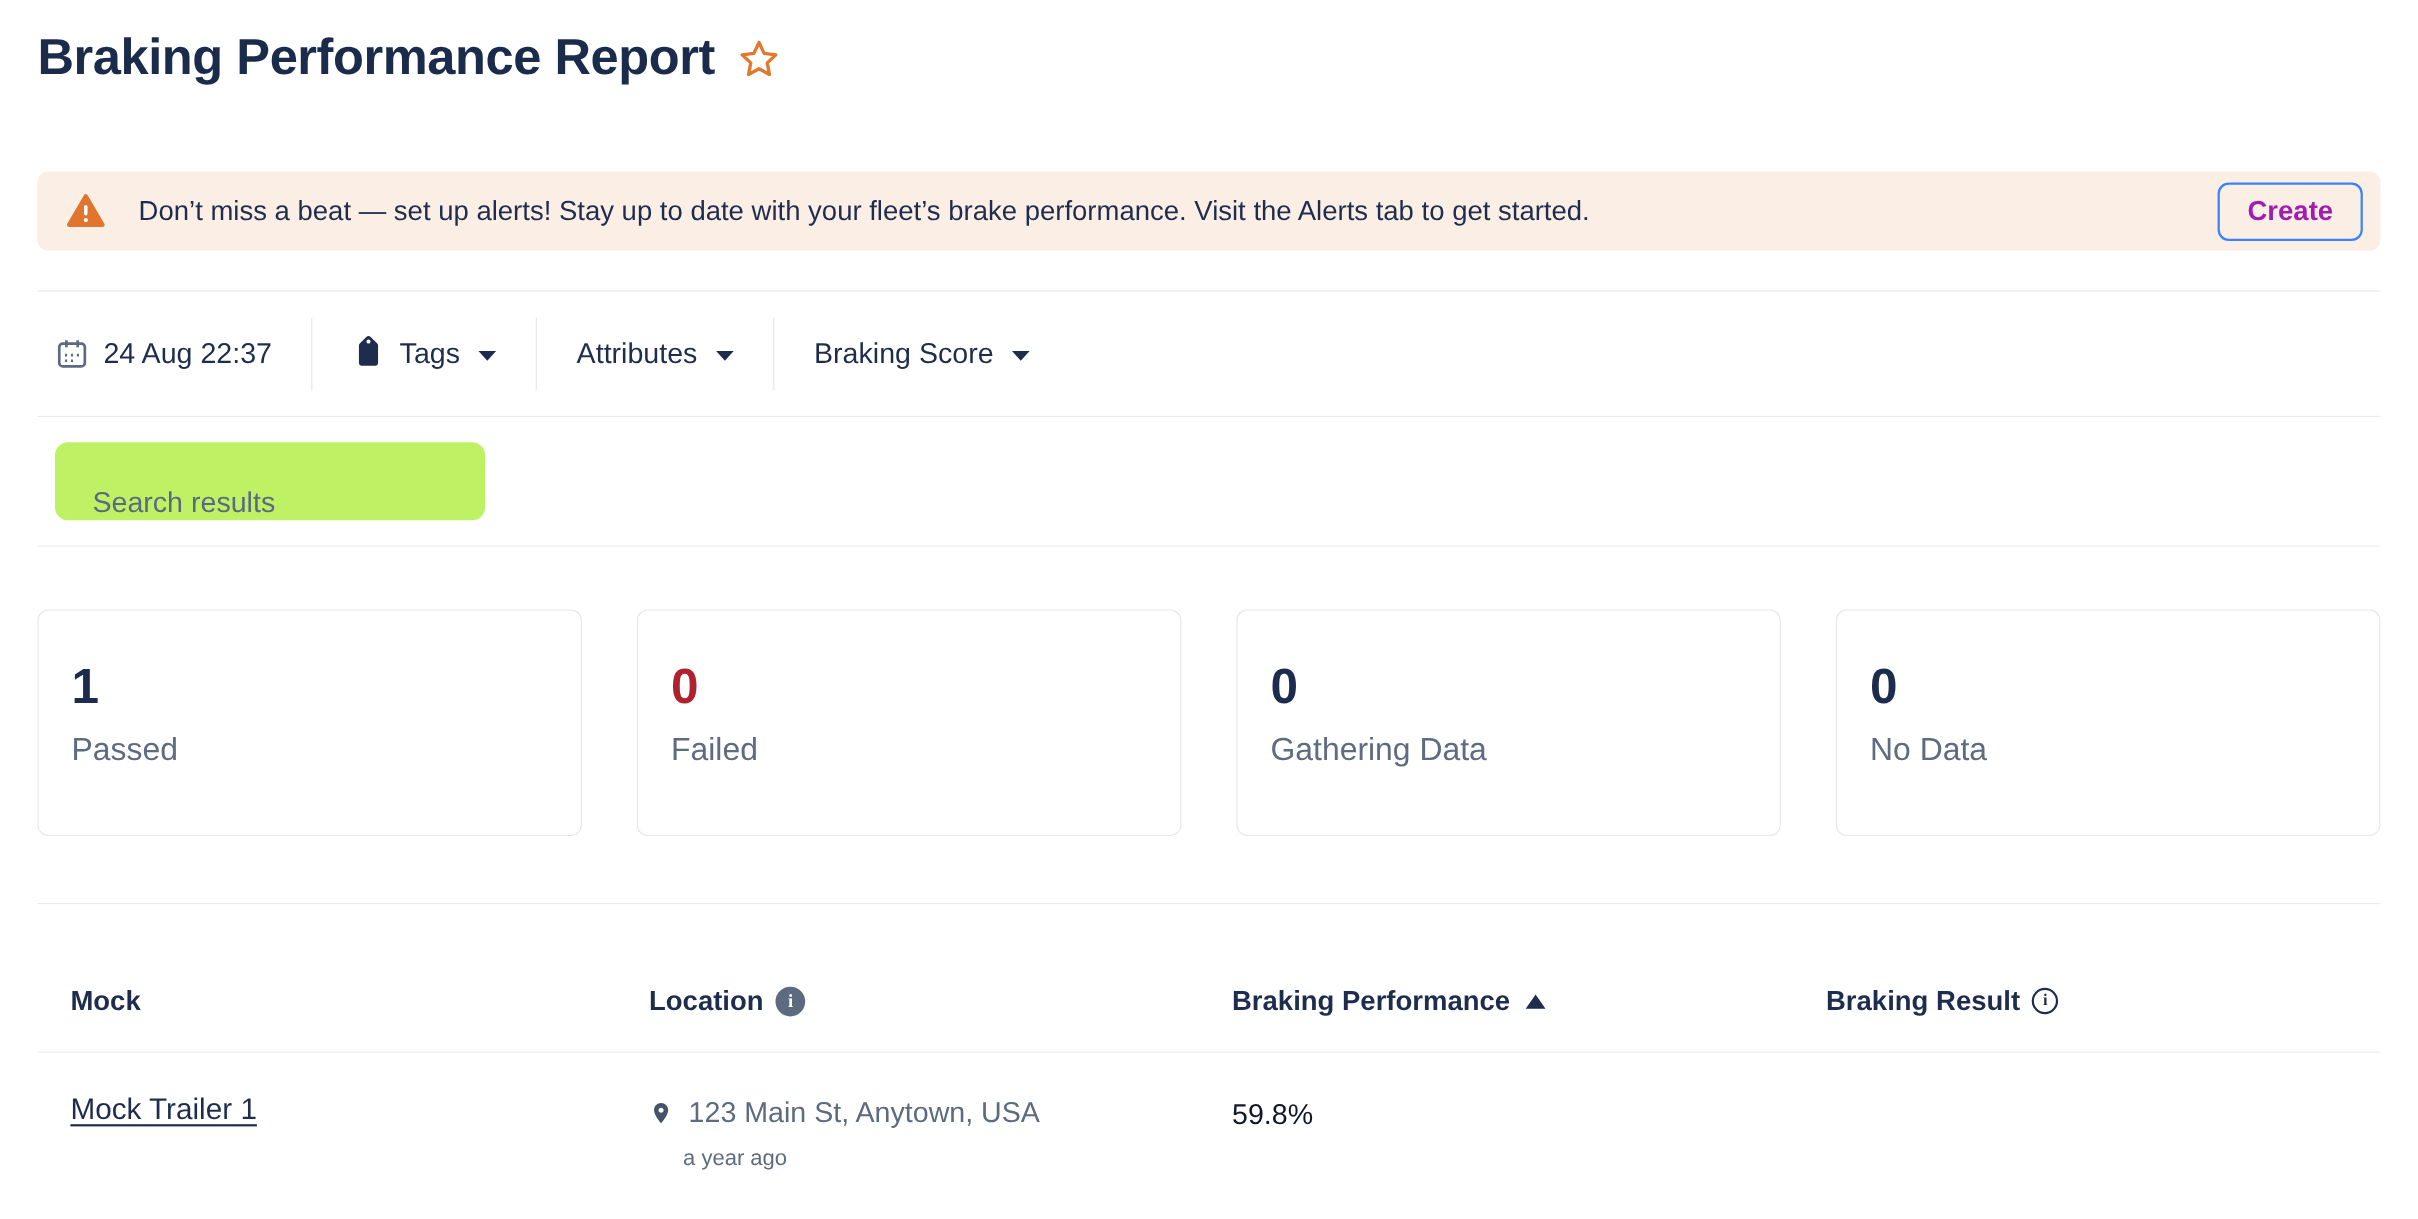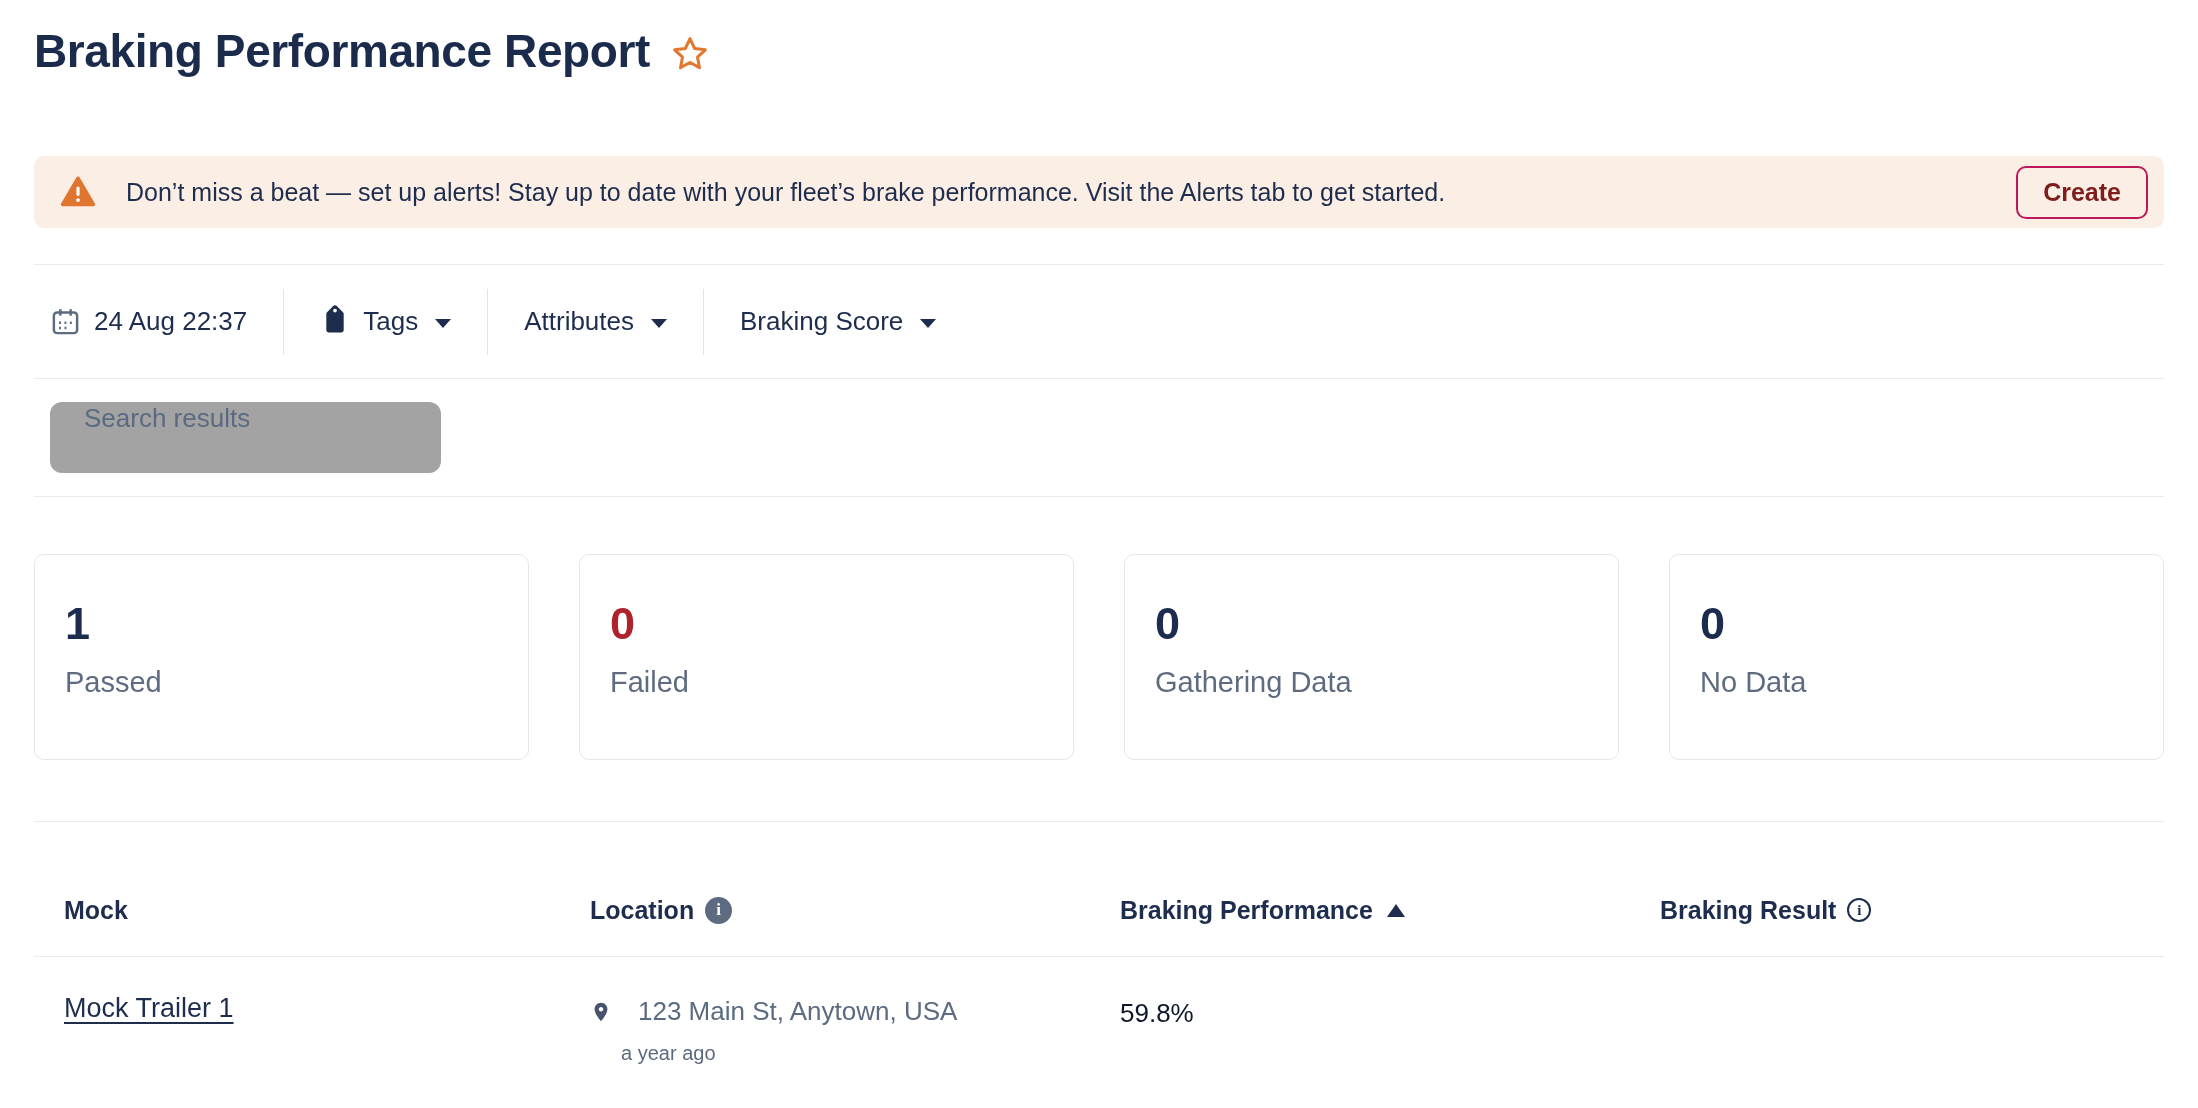--- a/index.html
+++ b/index.html
@@ -17,42 +17,42 @@
   .page-title { margin: 0; font-size: 46px; font-weight: 700; color: #1b2b4b; letter-spacing: -0.4px; }
   .star-btn { background: none; border: none; padding: 0; cursor: pointer; display: flex; align-items: center; margin-top: 6px; }
 
   
   .alert-banner {
     margin-top: 78px; height: 72px; background: #fbeee4; border-radius: 10px;
     display: flex; align-items: center; gap: 30px; padding: 0 16px 0 26px;
   }
   .alert-message { margin: 0; font-size: 25px; color: #1e2d4d; }
   .create-btn {
-    margin-left: auto; background: transparent; color: #7f1d1d;
+    margin-left: auto; background: transparent; color: #a21caf;
     font-family: "Liberation Sans", sans-serif; font-weight: 700; font-size: 25px;
-    border: 2px solid #be185d; border-radius: 10px; padding: 10px 25px; cursor: pointer;
+    border: 2px solid #3b82f6; border-radius: 10px; padding: 10px 25px; cursor: pointer;
   }
 
   
   hr { border: none; border-top: 1px solid #e7eaee; margin: 0; }
   hr.after-banner { margin-top: 36px; }
   hr.after-cards  { margin-top: 61px; }
 
   
   .filter-bar { height: 113px; display: flex; align-items: center; }
   .filter-item { display: flex; align-items: center; gap: 13px; padding: 0 36px; font-size: 26px; color: #1e2d4d; cursor: pointer; }
   .filter-item.first { padding-left: 16px; text-align: center; }
   .vdiv { width: 1px; height: 66px; background: #e2e6ea; }
   .caret { width: 0; height: 0; border-left: 8px solid transparent; border-right: 8px solid transparent; border-top: 9px solid #1e2d4d; margin-left: 4px; margin-top: 3px; }
 
   
   .search-row { padding: 23px 0 23px 16px; }
   .search-box {
-    width: 391px; height: 71px; background: #a3a3a3; border-radius: 12px;
-    display: flex; align-items: flex-start; gap: 12px; padding: 0 20px;
+    width: 391px; height: 71px; background: #bef264; border-radius: 12px;
+    display: flex; align-items: flex-end; gap: 12px; padding: 0 20px;
   }
   .search-box input {
     border: none; background: transparent; outline: none; flex: 1;
     font-family: "Liberation Sans", sans-serif; font-size: 26px; color: #3c4a63;
   }
   .search-box input::placeholder { color: #5b6a82; opacity: 1; }
 
   
   .stats { margin-top: 57px; display: grid; grid-template-columns: repeat(4, 1fr); gap: 50px; }
   .stat-card {
@@ -75,21 +75,21 @@
   }
   .info-outline {
     width: 24px; height: 24px; border-radius: 50%; border: 2px solid #1e2d4d; color: #1e2d4d;
     display: inline-flex; align-items: center; justify-content: center;
     font-size: 15px; font-weight: 700; font-family: "Liberation Serif", serif;
   }
   .sort-asc { width: 0; height: 0; border-left: 9px solid transparent; border-right: 9px solid transparent; border-bottom: 13px solid #1e2d4d; margin-left: 3px; }
 
   .trow { padding-top: 36px; padding-bottom: 41px; align-items: start; }
   .row-link { font-size: 27px; color: #1e2d4d; text-decoration: underline; text-underline-offset: 5px; cursor: pointer; }
-  .loc-line { display: flex; align-items: flex-start; gap: 26px; color: #5c6b80; font-size: 26px; line-height: 36px; }
+  .loc-line { display: flex; align-items: flex-start; gap: 14px; color: #5c6b80; font-size: 26px; line-height: 36px; }
   .loc-ago { margin-left: 31px; margin-top: 6px; color: #5c6b80; font-size: 20px; line-height: 36px; }
   .bp-value { font-size: 26px; color: #0f172a; line-height: 36px; padding-top: 2px; }
   .badge-pass {
     display: inline-flex; align-items: center; justify-content: center;
     background: #4aa750; color: #ffffff; font-weight: 700; font-size: 21px; letter-spacing: 0.6px;
     border-radius: 999px; padding: 13px 20px; line-height: 1;
   }
 </style>
 </head>
 <body>

